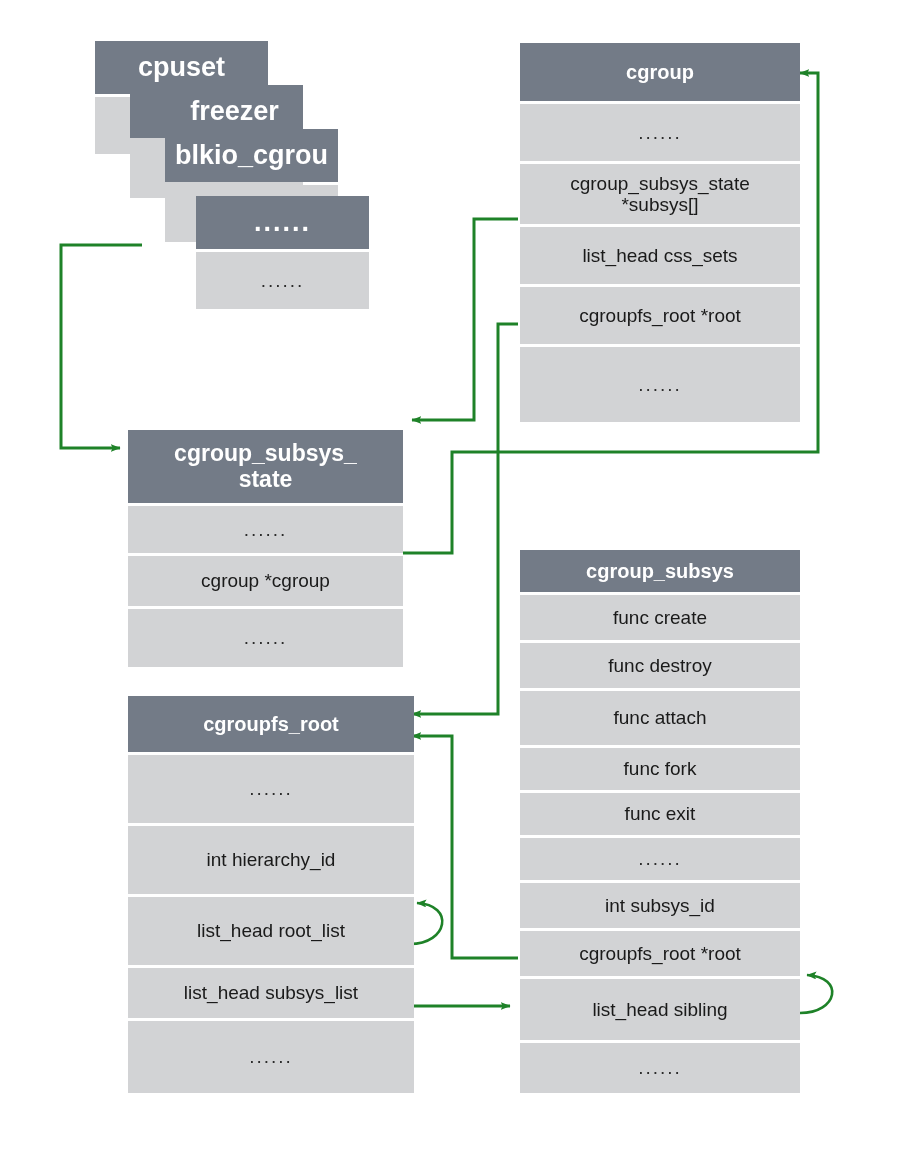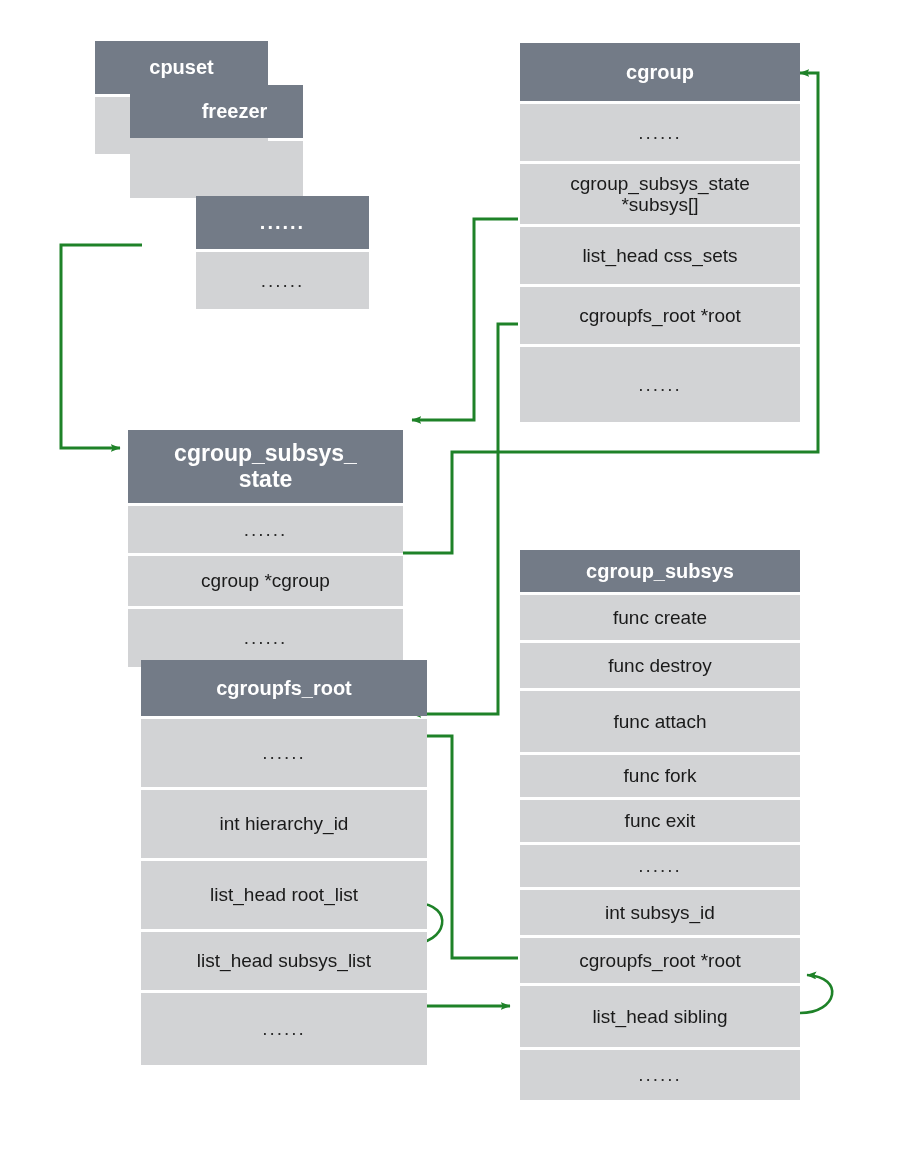--- a/index.html
+++ b/index.html
@@ -52,21 +52,21 @@
   }
   .cell.head.dots {
     color: #ffffff;
   }
   
   .card {
     position: absolute;
     box-sizing: border-box;
   }
   .card .cell.head {
-    font-size: 20px;
+    font-size: 27px;
   }
   svg.wires {
     position: absolute;
     left: 0; top: 0;
     width: 912px;
     height: 1174px;
     pointer-events: none;
   }
 </style>
 </head>
@@ -103,20 +103,24 @@
   <div class="card" style="left:95px; top:41px; width:173px;">
     <div class="cell head" style="height:53px;">cpuset</div>
     <div class="cell" style="height:57px;"></div>
   </div>
 
   <div class="card" style="left:130px; top:85px; width:173px;">
     <div class="cell head" style="height:53px;padding-left:42px;">freezer</div>
     <div class="cell" style="height:57px;"></div>
   </div>
 
+  <div class="card" style="left:165px; top:129px; width:173px;">
+    <div class="cell head" style="height:53px;">blkio_cgrou</div>
+    <div class="cell" style="height:57px;"></div>
+  </div>
 
   <div class="card" style="left:196px; top:196px; width:173px;">
     <div class="cell head dots" style="height:53px;">......</div>
     <div class="cell dots" style="height:57px;">......</div>
   </div>
 
   <div class="struct" style="left:520px; top:43px; width:280px;">
     <div class="cell head" style="height:58px;">cgroup</div>
     <div class="cell dots" style="height:57px;">......</div>
     <div class="cell" style="height:60px;">cgroup_subsys_state
@@ -127,34 +131,34 @@
   </div>
 
   <div class="struct" style="left:128px; top:391px; width:275px;margin-top:39px;">
     <div class="cell head" style="height:73px; font-size:23px;">cgroup_subsys_
 state</div>
     <div class="cell dots" style="height:47px;">......</div>
     <div class="cell" style="height:50px;">cgroup *cgroup</div>
     <div class="cell dots" style="height:58px;">......</div>
   </div>
 
-  <div class="struct" style="left:128px; top:660px; width:286px;margin-left:13px;">
+  <div class="struct" style="left:128px; top:696px; width:286px;">
     <div class="cell head" style="height:56px;">cgroupfs_root</div>
     <div class="cell dots" style="height:68px;">......</div>
     <div class="cell" style="height:68px;">int hierarchy_id</div>
     <div class="cell" style="height:68px;">list_head root_list</div>
-    <div class="cell" style="height:58px;">list_head subsys_list</div>
+    <div class="cell" style="height:50px;">list_head subsys_list</div>
     <div class="cell dots" style="height:72px;">......</div>
   </div>
 
   <div class="struct" style="left:520px; top:550px; width:280px;">
     <div class="cell head" style="height:42px;">cgroup_subsys</div>
     <div class="cell" style="height:45px;">func create</div>
     <div class="cell" style="height:45px;">func destroy</div>
-    <div class="cell" style="height:61px;text-align:center;">func attach</div>
+    <div class="cell" style="height:54px;text-align:center;">func attach</div>
     <div class="cell" style="height:42px;">func fork</div>
     <div class="cell" style="height:42px;">func exit</div>
     <div class="cell dots" style="height:42px;">......</div>
     <div class="cell" style="height:45px;">int subsys_id</div>
     <div class="cell" style="height:45px;">cgroupfs_root *root</div>
     <div class="cell" style="height:61px;">list_head sibling</div>
     <div class="cell dots" style="height:50px;">......</div>
   </div>
 
 </div>

